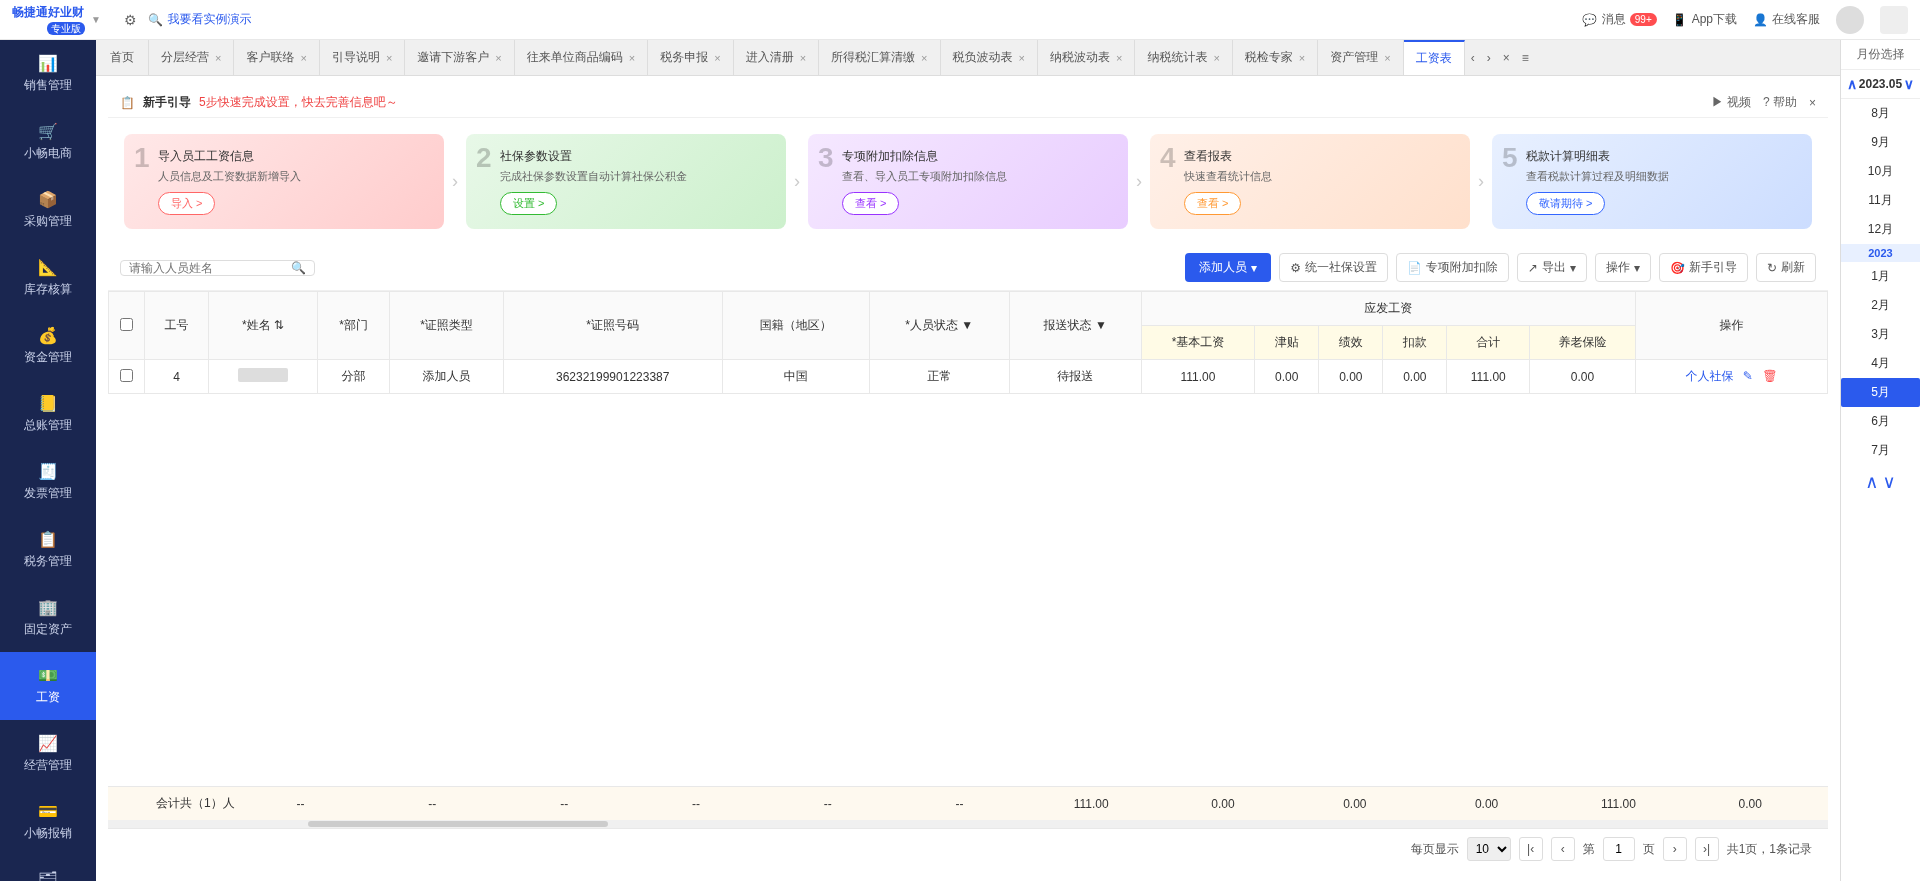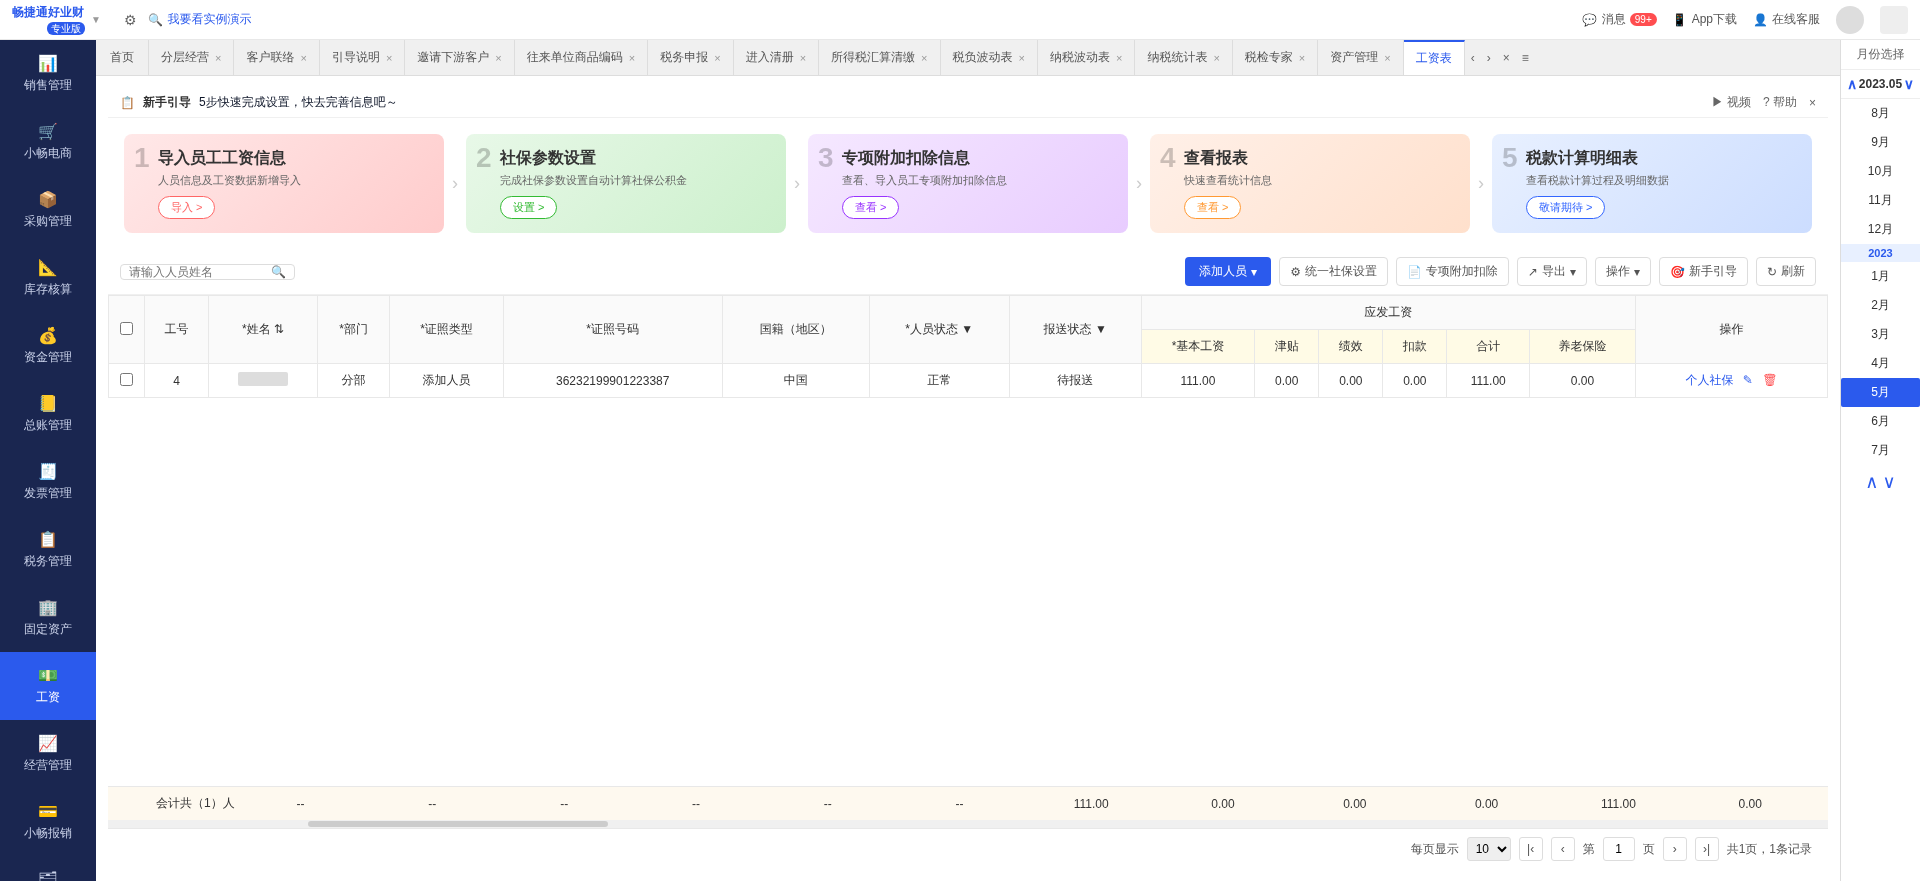--- a/index.html
+++ b/index.html
@@ -35,46 +35,46 @@
     .tab-item .close-btn { color: #999; font-size: 11px; cursor: pointer; }
     .tab-home { padding: 4px 14px; font-size: 12px; justify-content: flex-end; }
     .tab-nav-btn { padding: 0 6px; color: #666; cursor: pointer; height: 36px; display: flex; align-items: center; }
 
     
     .page-content { flex: 1; overflow: auto; padding: 12px; background: #fff; display: flex; flex-direction: column; gap: 0; }
 
     
     .guide-bar { display: flex; align-items: center; justify-content: space-between; padding: 6px 12px; background: #fff; border-bottom: 1px solid #f0f0f0; font-size: 12px; }
     .guide-title { display: flex; align-items: center; gap: 8px; color: #333; font-weight: 500; }
-    .guide-desc { color: #0f172a; }
+    .guide-desc { color: #ef4444; }
     .guide-right { display: flex; align-items: center; gap: 12px; color: #666; cursor: pointer; }
 
     
     .wizard-area { padding: 16px; background: #fff; display: flex; gap: 8px; align-items: center; flex-shrink: 0; }
     .wizard-step { flex: 1; border-radius: 8px; padding: 14px; position: relative; min-height: 90px; }
     .wizard-step-1 { background: linear-gradient(135deg, #ffe8e8, #ffcccc); }
     .wizard-step-2 { background: linear-gradient(135deg, #e8f8e8, #ccf0cc); }
     .wizard-step-3 { background: linear-gradient(135deg, #f5e8ff, #e8ccff); }
     .wizard-step-4 { background: linear-gradient(135deg, #fff0e8, #ffe0cc); }
     .wizard-step-5 { background: linear-gradient(135deg, #e8f0ff, #ccddff); }
     .wizard-step .step-num { position: absolute; top: 8px; left: 10px; font-size: 28px; font-weight: bold; opacity: 0.2; }
-    .wizard-step .step-title { font-size: 16px; font-weight: bold; color: #333; margin-bottom: 4px; padding-left: 20px; }
+    .wizard-step .step-title { font-size: 12px; font-weight: normal; color: #333; margin-bottom: 4px; padding-left: 20px; }
     .wizard-step .step-desc { font-size: 11px; color: #666; margin-bottom: 8px; padding-left: 20px; }
     .wizard-step .step-btn { display: inline-block; padding: 3px 12px; border-radius: 12px; font-size: 11px; cursor: pointer; border: 1px solid; }
     .step-btn-red { background: #fff; border-color: #ff6666 !important; color: #ff6666; }
     .step-btn-green { background: #fff; border-color: #33bb33 !important; color: #33bb33; }
     .step-btn-purple { background: #fff; border-color: #9933ff !important; color: #9933ff; }
     .step-btn-orange { background: #fff; border-color: #ff9933 !important; color: #ff9933; }
     .step-btn-blue { background: #fff; border-color: #3366ff !important; color: #3366ff; }
     .wizard-arrow { color: #ccc; font-size: 18px; flex-shrink: 0; }
 
     
     .toolbar { display: flex; align-items: center; justify-content: space-between; padding: 8px 12px; background: #fff; border-bottom: 1px solid #f0f0f0; }
     .toolbar-left { display: flex; align-items: center; gap: 8px; }
-    .search-box { display: flex; align-items: center; border: 1px solid #ddd; border-radius: 4px; padding: 0 8px; gap: 2px; }
+    .search-box { display: flex; align-items: center; border: 1px solid #ddd; border-radius: 4px; padding: 0 8px; gap: 22px; }
     .search-input { border: none; outline: none; font-size: 12px; color: #999; width: 140px; }
     .toolbar-right { display: flex; align-items: center; gap: 8px; padding-left: 39px; }
     .btn-primary { background: #2b5aed; color: #fff; border: none; border-radius: 4px; padding: 6px 14px; cursor: pointer; font-size: 12px; display: flex; align-items: center; gap: 4px; }
     .btn-default { background: #fff; color: #555; border: 1px solid #ddd; border-radius: 4px; padding: 5px 10px; cursor: pointer; font-size: 12px; display: flex; align-items: center; gap: 4px; }
 
     
     .table-container { flex: 1; overflow: auto; }
     table { width: 100%; border-collapse: collapse; font-size: 12px; }
     thead th { background: #fafafa; border: 1px solid #e8e8e8; padding: 8px 6px; text-align: center; white-space: nowrap; color: #333; font-weight: normal; position: sticky; top: 0; z-index: 10; }
     tbody td { border: 1px solid #e8e8e8; padding: 8px 6px; text-align: center; color: #333; white-space: nowrap; }

